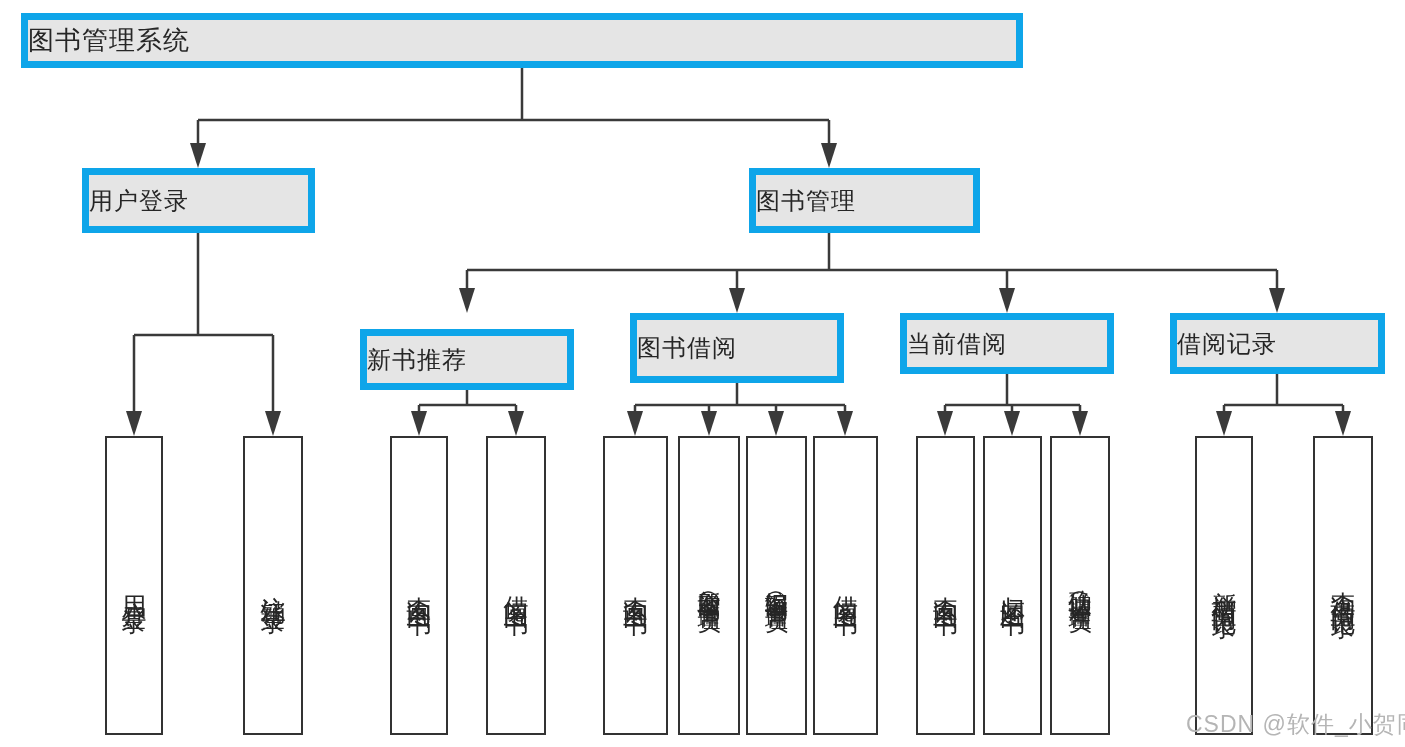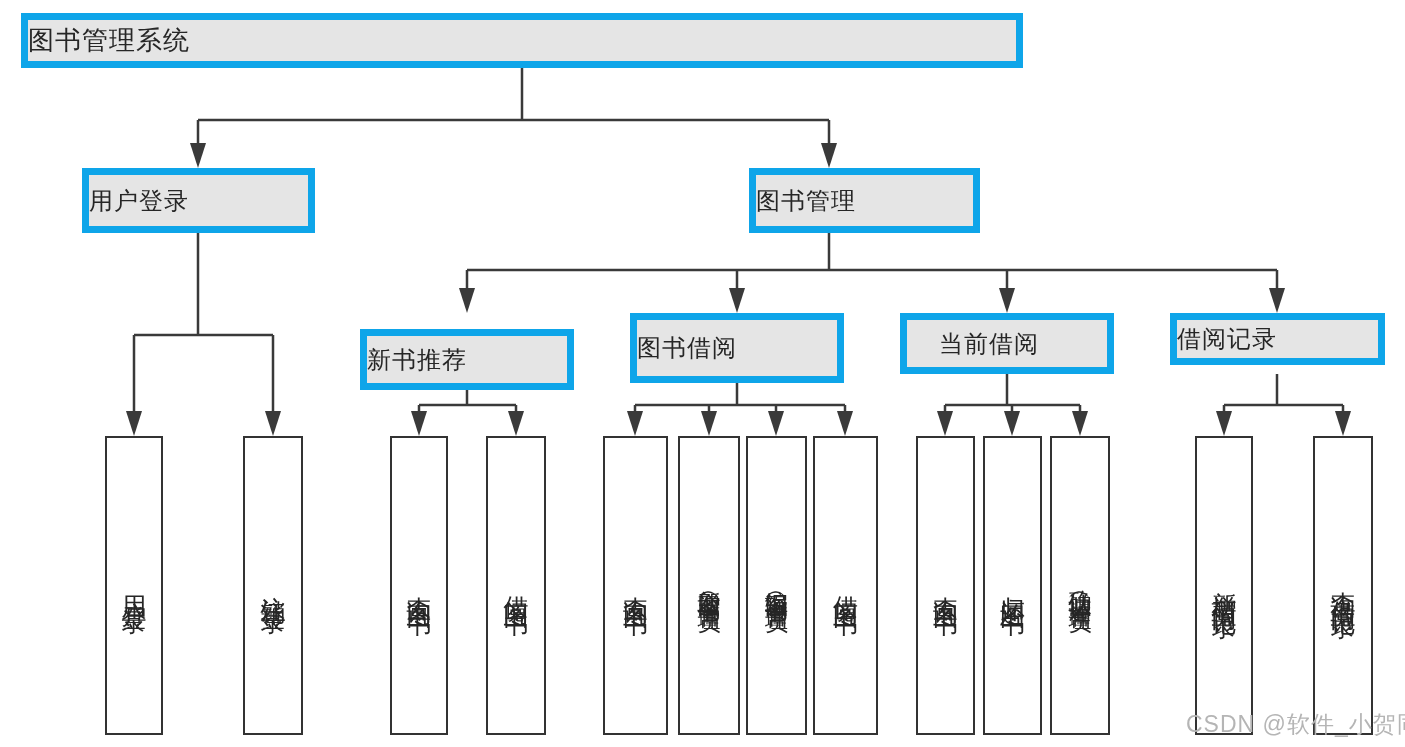--- a/index.html
+++ b/index.html
@@ -106,24 +106,24 @@
   <div class="box" style="left:713px; top:168px; width:231px; height:65px;margin-left:36px;">
     <span>图书管理</span>
   </div>
 
   <div class="box" style="left:360px; top:313px; width:214px; height:61px;margin-top:16px;">
     <span>新书推荐</span>
   </div>
   <div class="box" style="left:630px; top:313px; width:214px; height:70px;">
     <span>图书借阅</span>
   </div>
-  <div class="box" style="left:900px; top:313px; width:214px; height:61px;padding-left:32px;">
+  <div class="box" style="left:900px; top:313px; width:214px; height:61px;">
     <span>当前借阅</span>
   </div>
-  <div class="box" style="left:1170px; top:313px; width:215px; height:52px;">
+  <div class="box" style="left:1170px; top:313px; width:215px; height:61px;">
     <span>借阅记录</span>
   </div>
 
   <div class="vbox" style="left:105px; width:58px;">
     <span class="vtext">用户登录</span>
   </div>
   <div class="vbox" style="left:243px; width:60px;">
     <span class="vtext">注销登录</span>
   </div>
 

